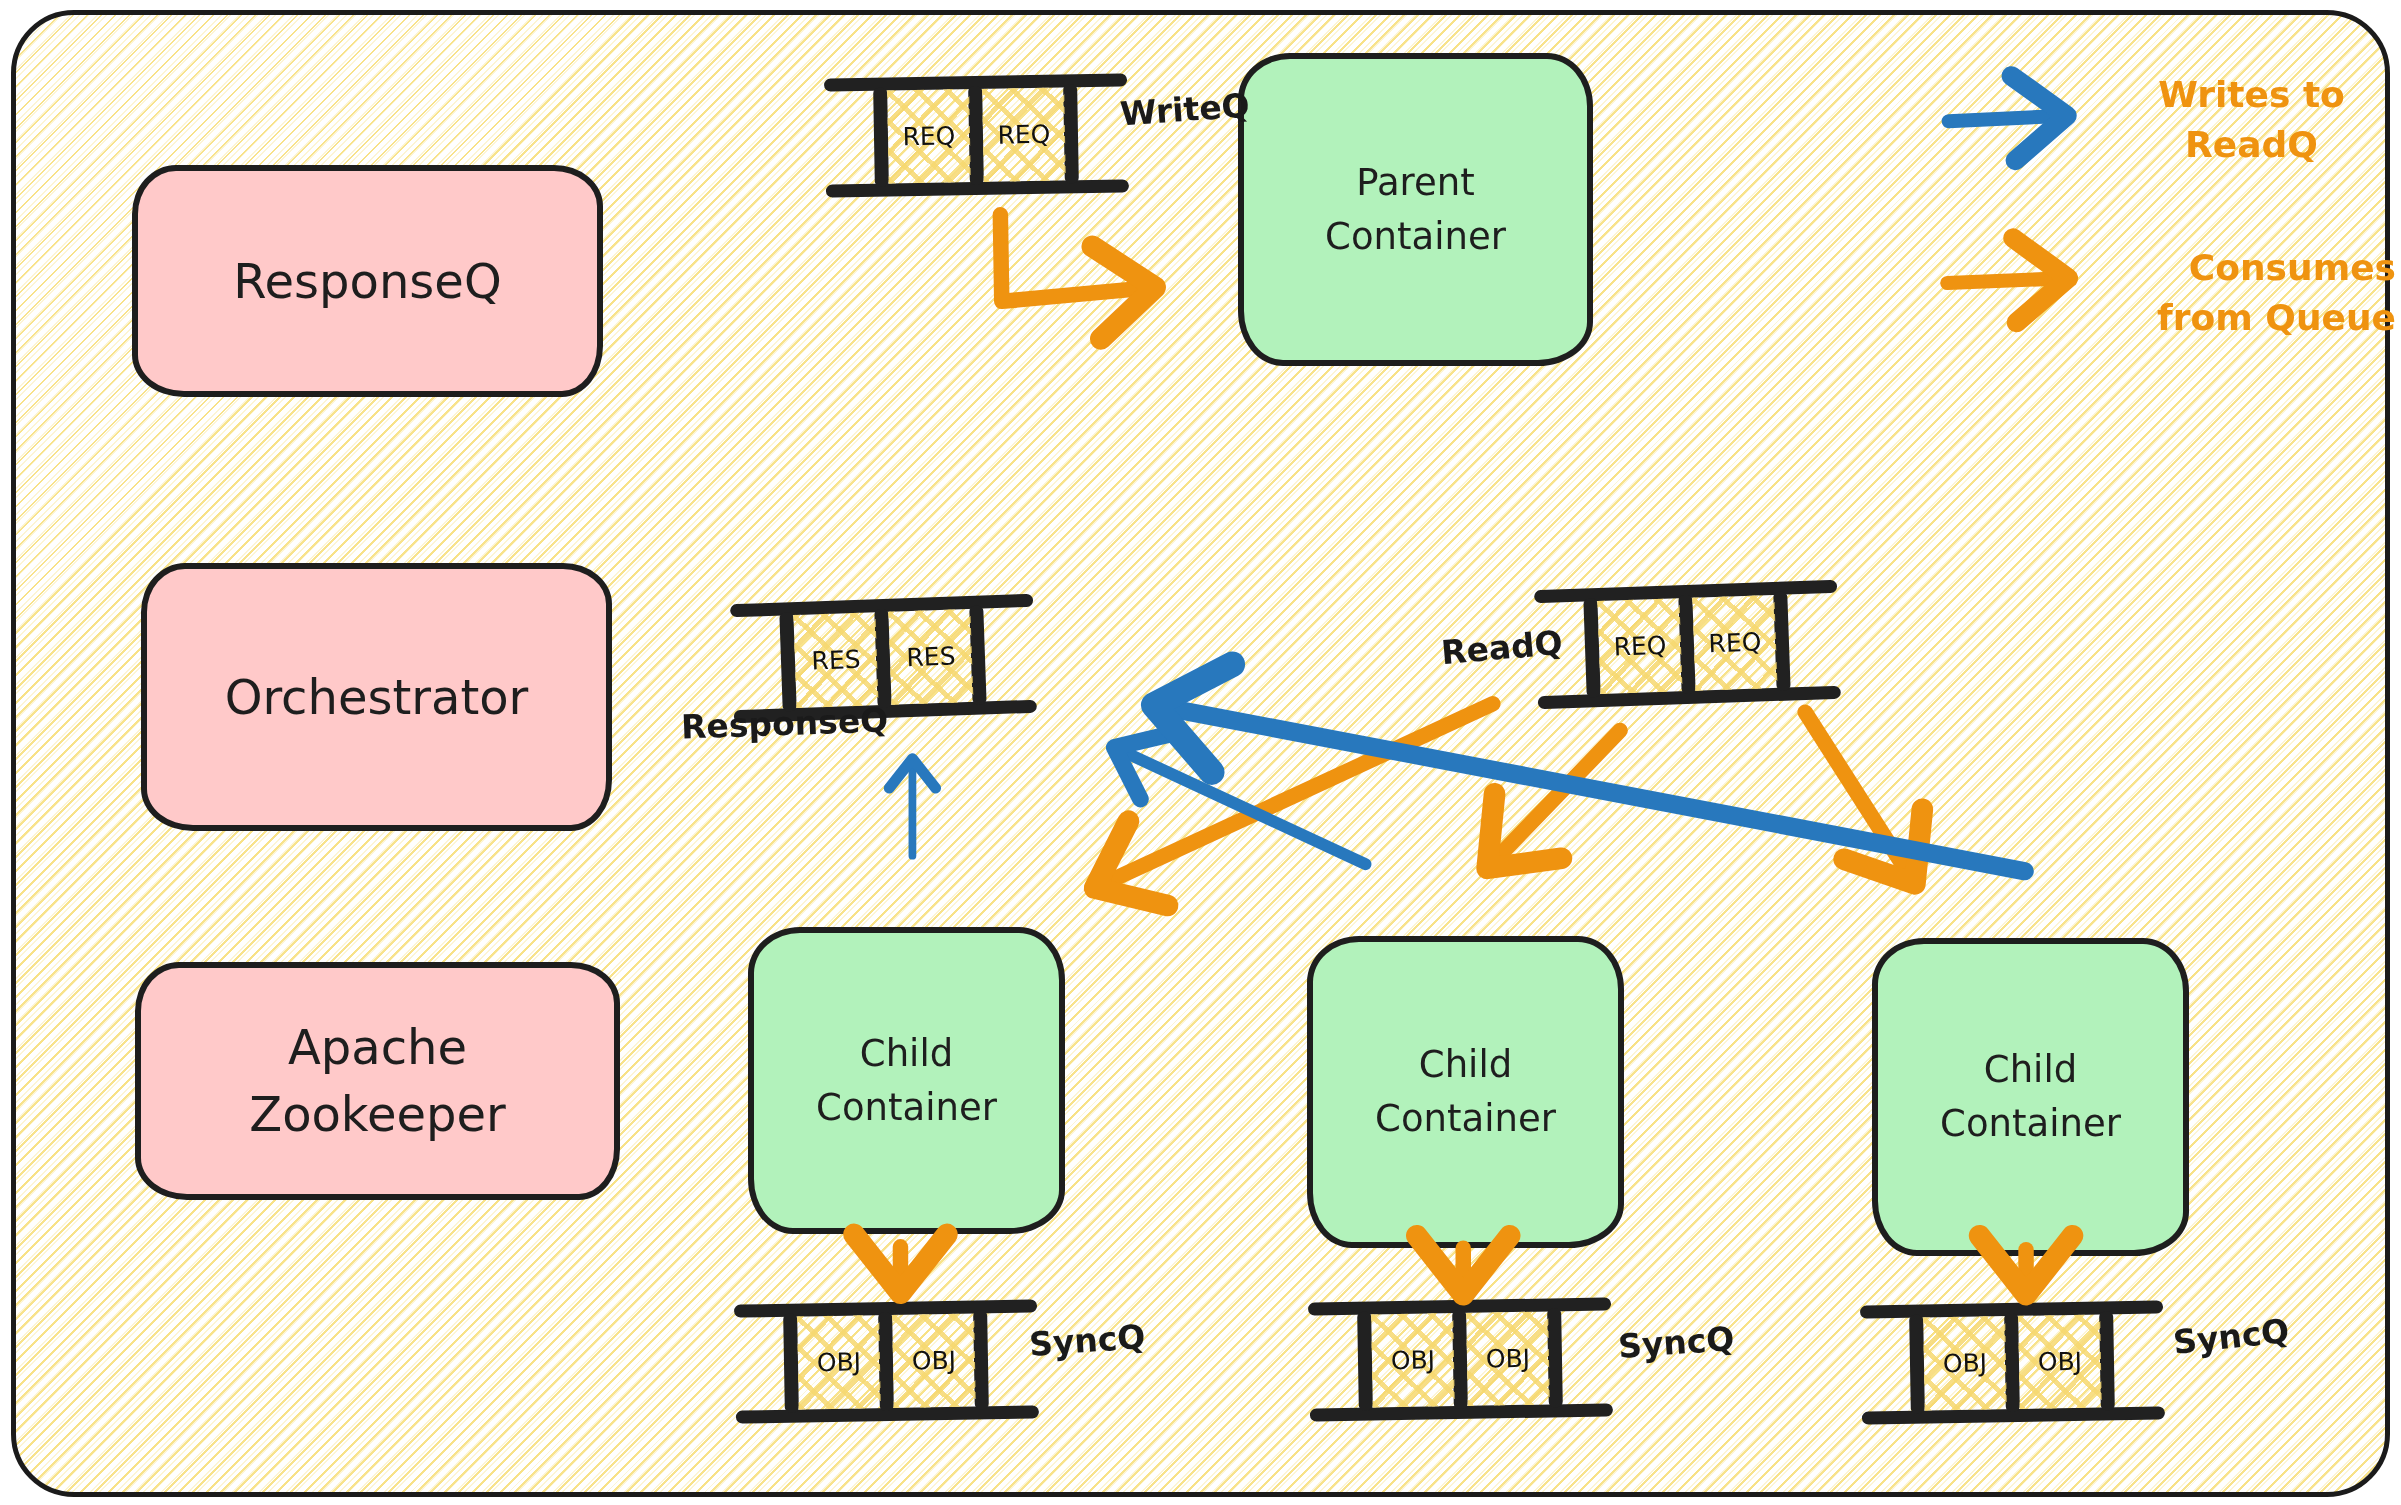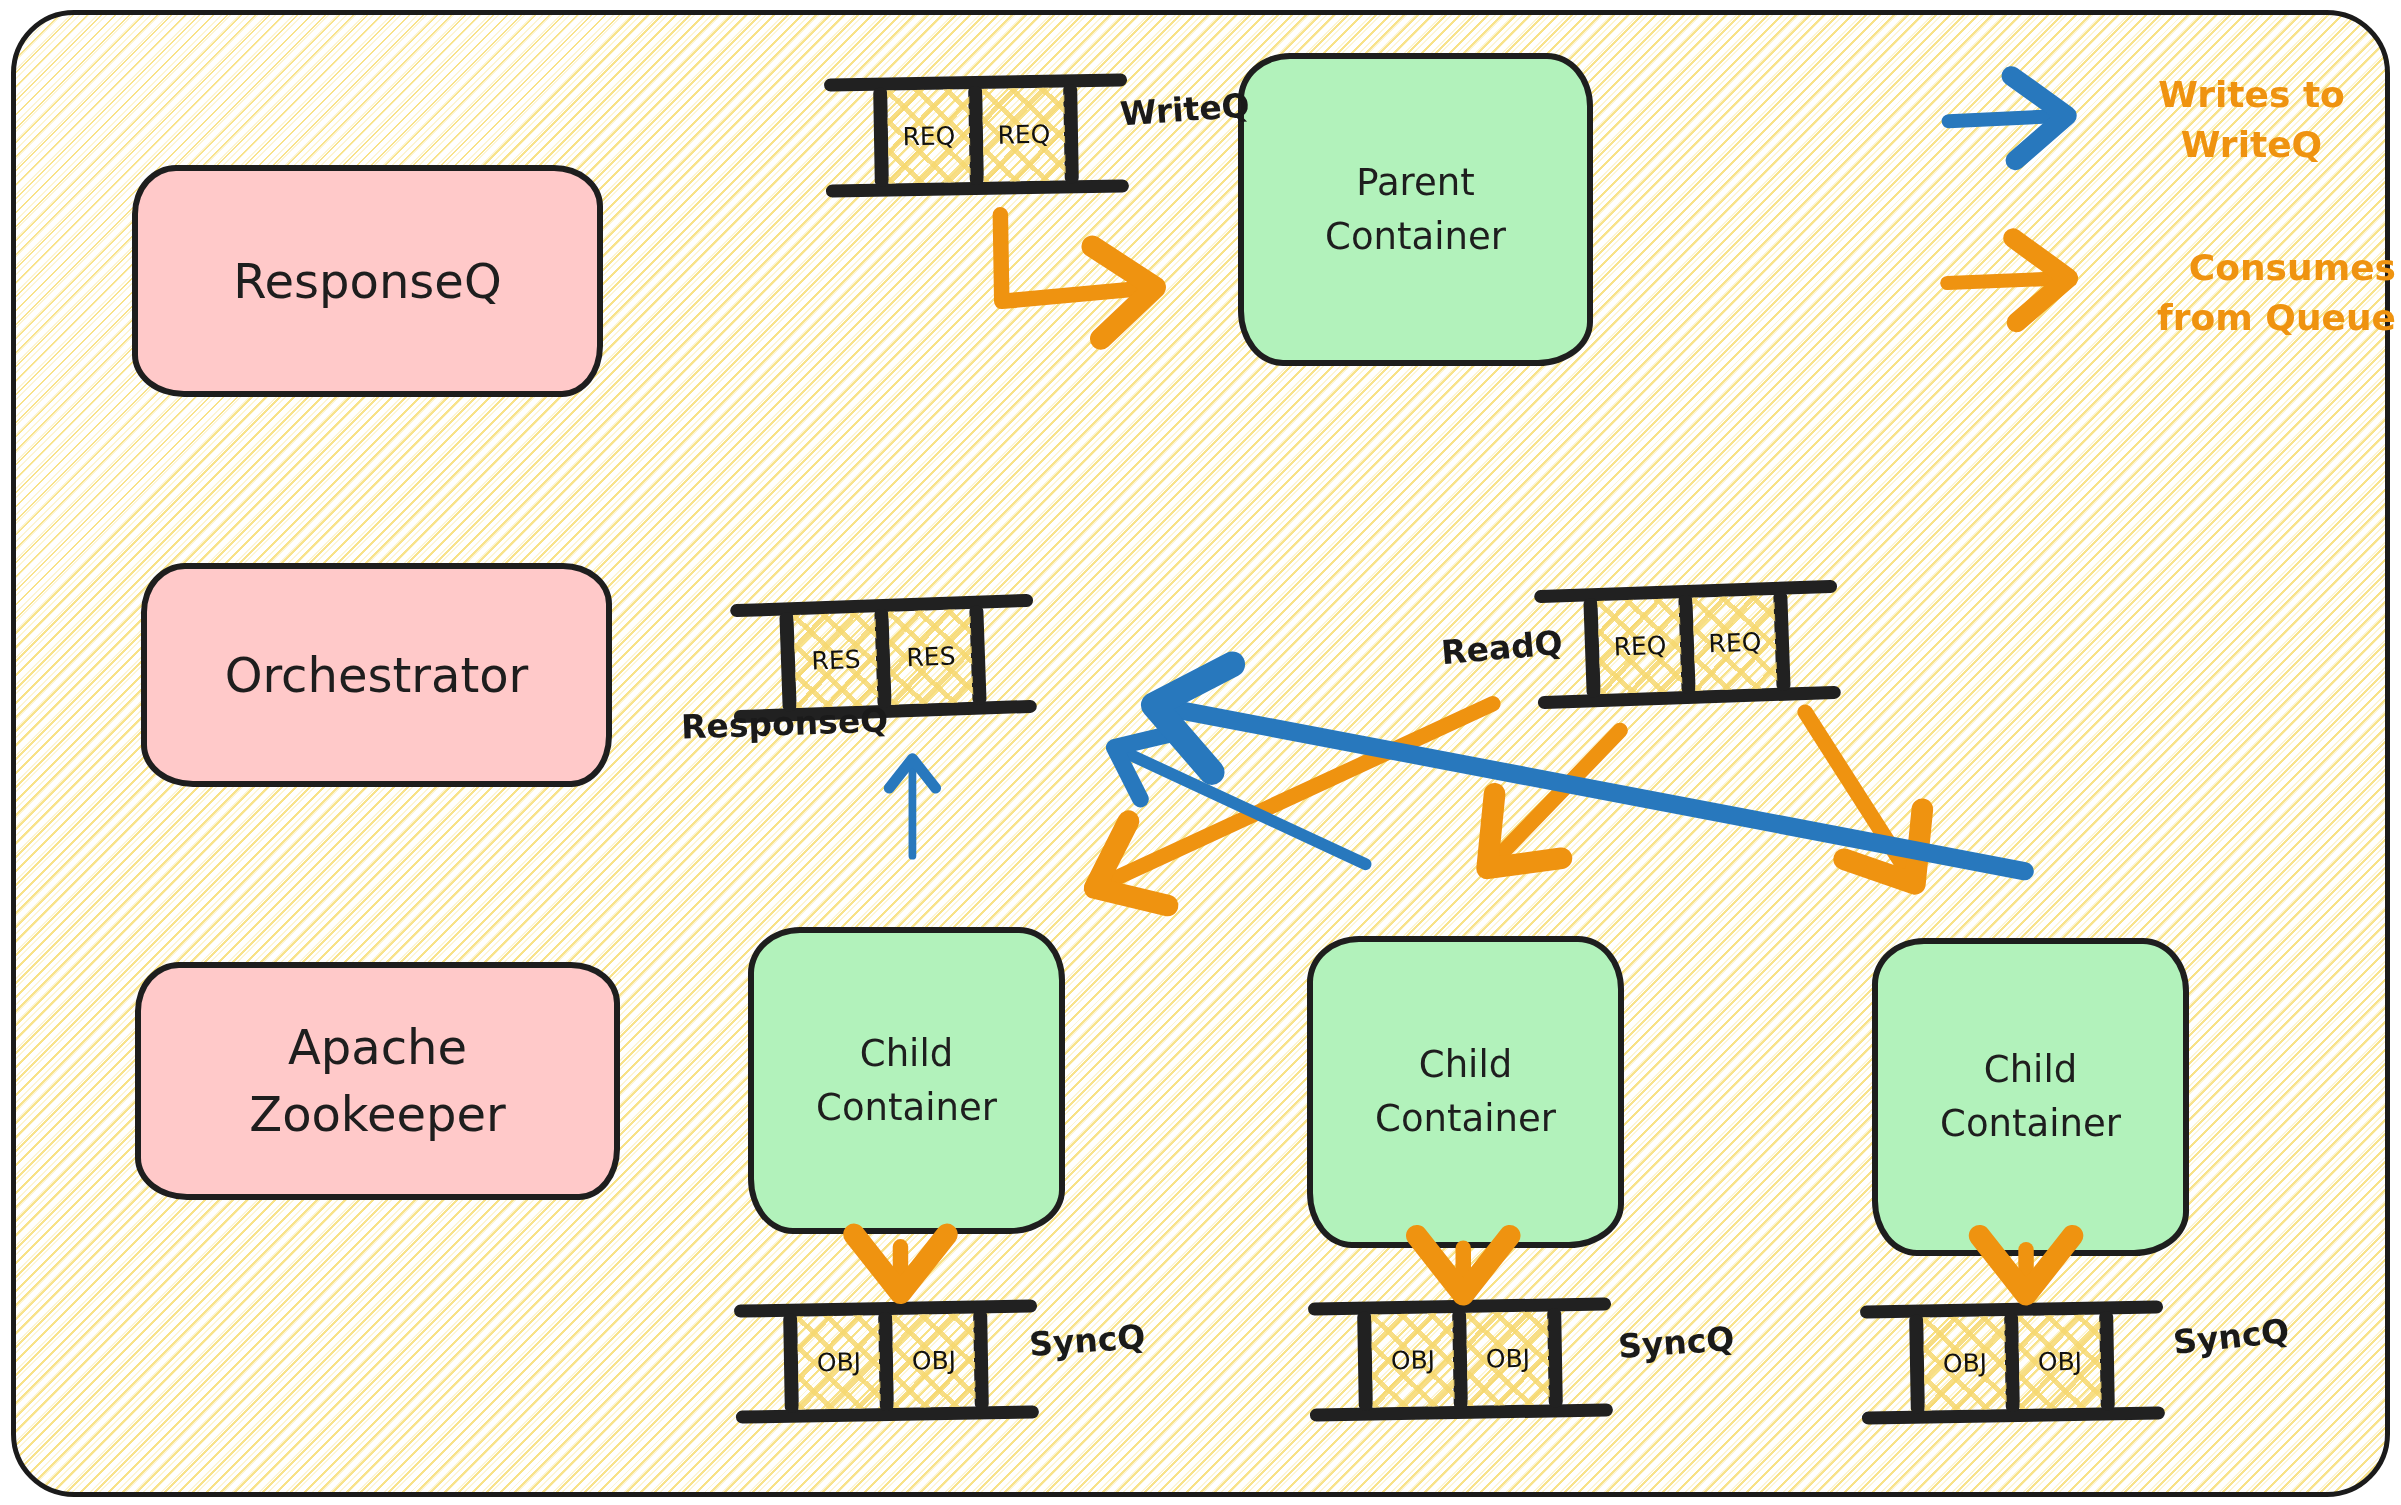--- a/index.html
+++ b/index.html
@@ -31,21 +31,21 @@
 </style>
 </head>
 <body>
 
 <div class="canvas">
   <div class="frame"></div>
 
   <div class="node pink" style="left:132px;top:165px;width:471px;height:232px;">
     <span>ResponseQ</span>
   </div>
-  <div class="node pink" style="left:141px;top:563px;width:471px;height:224px;">
+  <div class="node pink" style="left:141px;top:563px;width:471px;height:268px;">
     <span>Orchestrator</span>
   </div>
   <div class="node pink" style="left:135px;top:962px;width:485px;height:238px;padding:0 63px;line-height:1.4;">
     <span>Apache Zookeeper</span>
   </div>
 
   <div class="node green" style="left:1238px;top:37px;width:355px;height:313px;padding:0 56px;">
     <span>Parent Container</span>
   </div>
   <div class="node green" style="left:748px;top:911px;width:317px;height:307px;padding:0 42px;">
@@ -117,21 +117,21 @@
     <div class="qbar top"></div>
     <div class="qbar bot"></div>
     <div class="qpost" style="left:49px;"></div>
     <div class="qpost" style="left:144px;"></div>
     <div class="qpost" style="left:239px;"></div>
     <div class="qcell" style="left:63px;">OBJ</div>
     <div class="qcell" style="left:158px;">OBJ</div>
   </div>
   <div class="qlabel" style="left:2173px;top:1317px;transform:rotate(-6deg);">SyncQ</div>
 
-  <div class="legend-text" style="left:2118px;top:70px;width:267px;">Writes to WriteQ</div>
+  <div class="legend-text" style="left:2118px;top:70px;width:267px;">Writes to ReadQ</div>
   <div class="legend-text" style="left:2118px;top:243px;width:278px;text-align:right;">Consumes from Queue</div>
 
   <svg class="overlay" width="2401" height="1506" viewBox="0 0 3413 2140">
     <defs>
       <marker id="mO" viewBox="0 0 6 8" refX="4.8" refY="4" markerWidth="6" markerHeight="8" orient="auto" markerUnits="strokeWidth">
         <path d="M1,1 L4.8,4 L1,7" fill="none" stroke="#EF9310" stroke-width="1.4" stroke-linecap="round" stroke-linejoin="round"></path>
       </marker>
       <marker id="mB" viewBox="0 0 6 8" refX="4.8" refY="4" markerWidth="6" markerHeight="8" orient="auto" markerUnits="strokeWidth">
         <path d="M1,1 L4.8,4 L1,7" fill="none" stroke="#2878BD" stroke-width="1.4" stroke-linecap="round" stroke-linejoin="round"></path>
       </marker>

